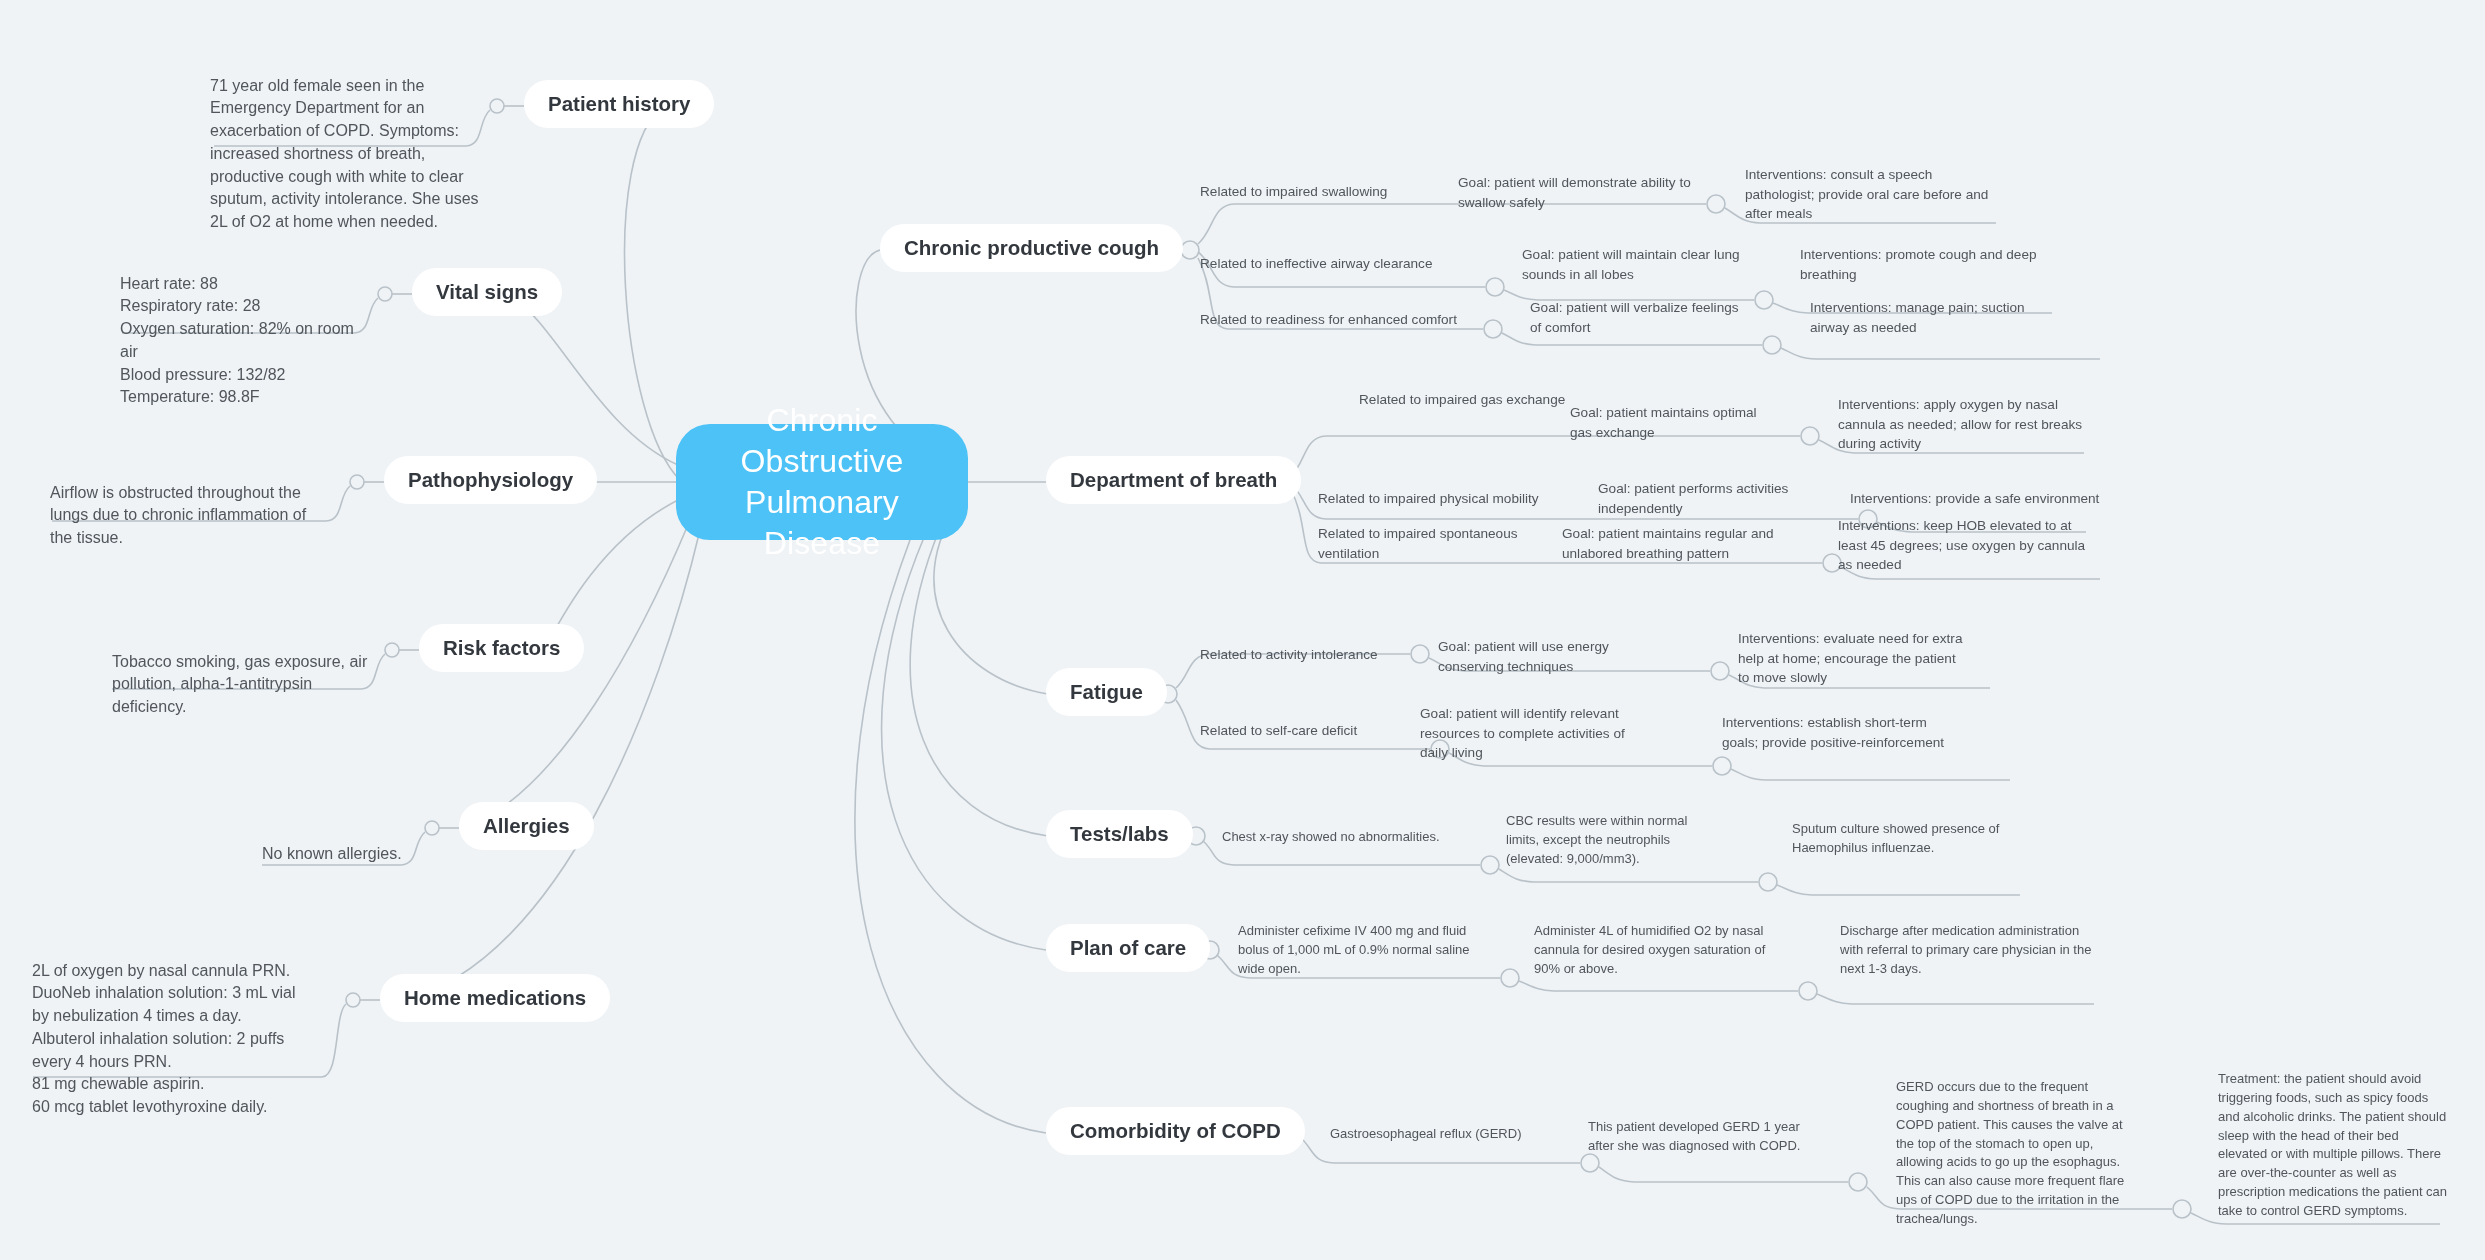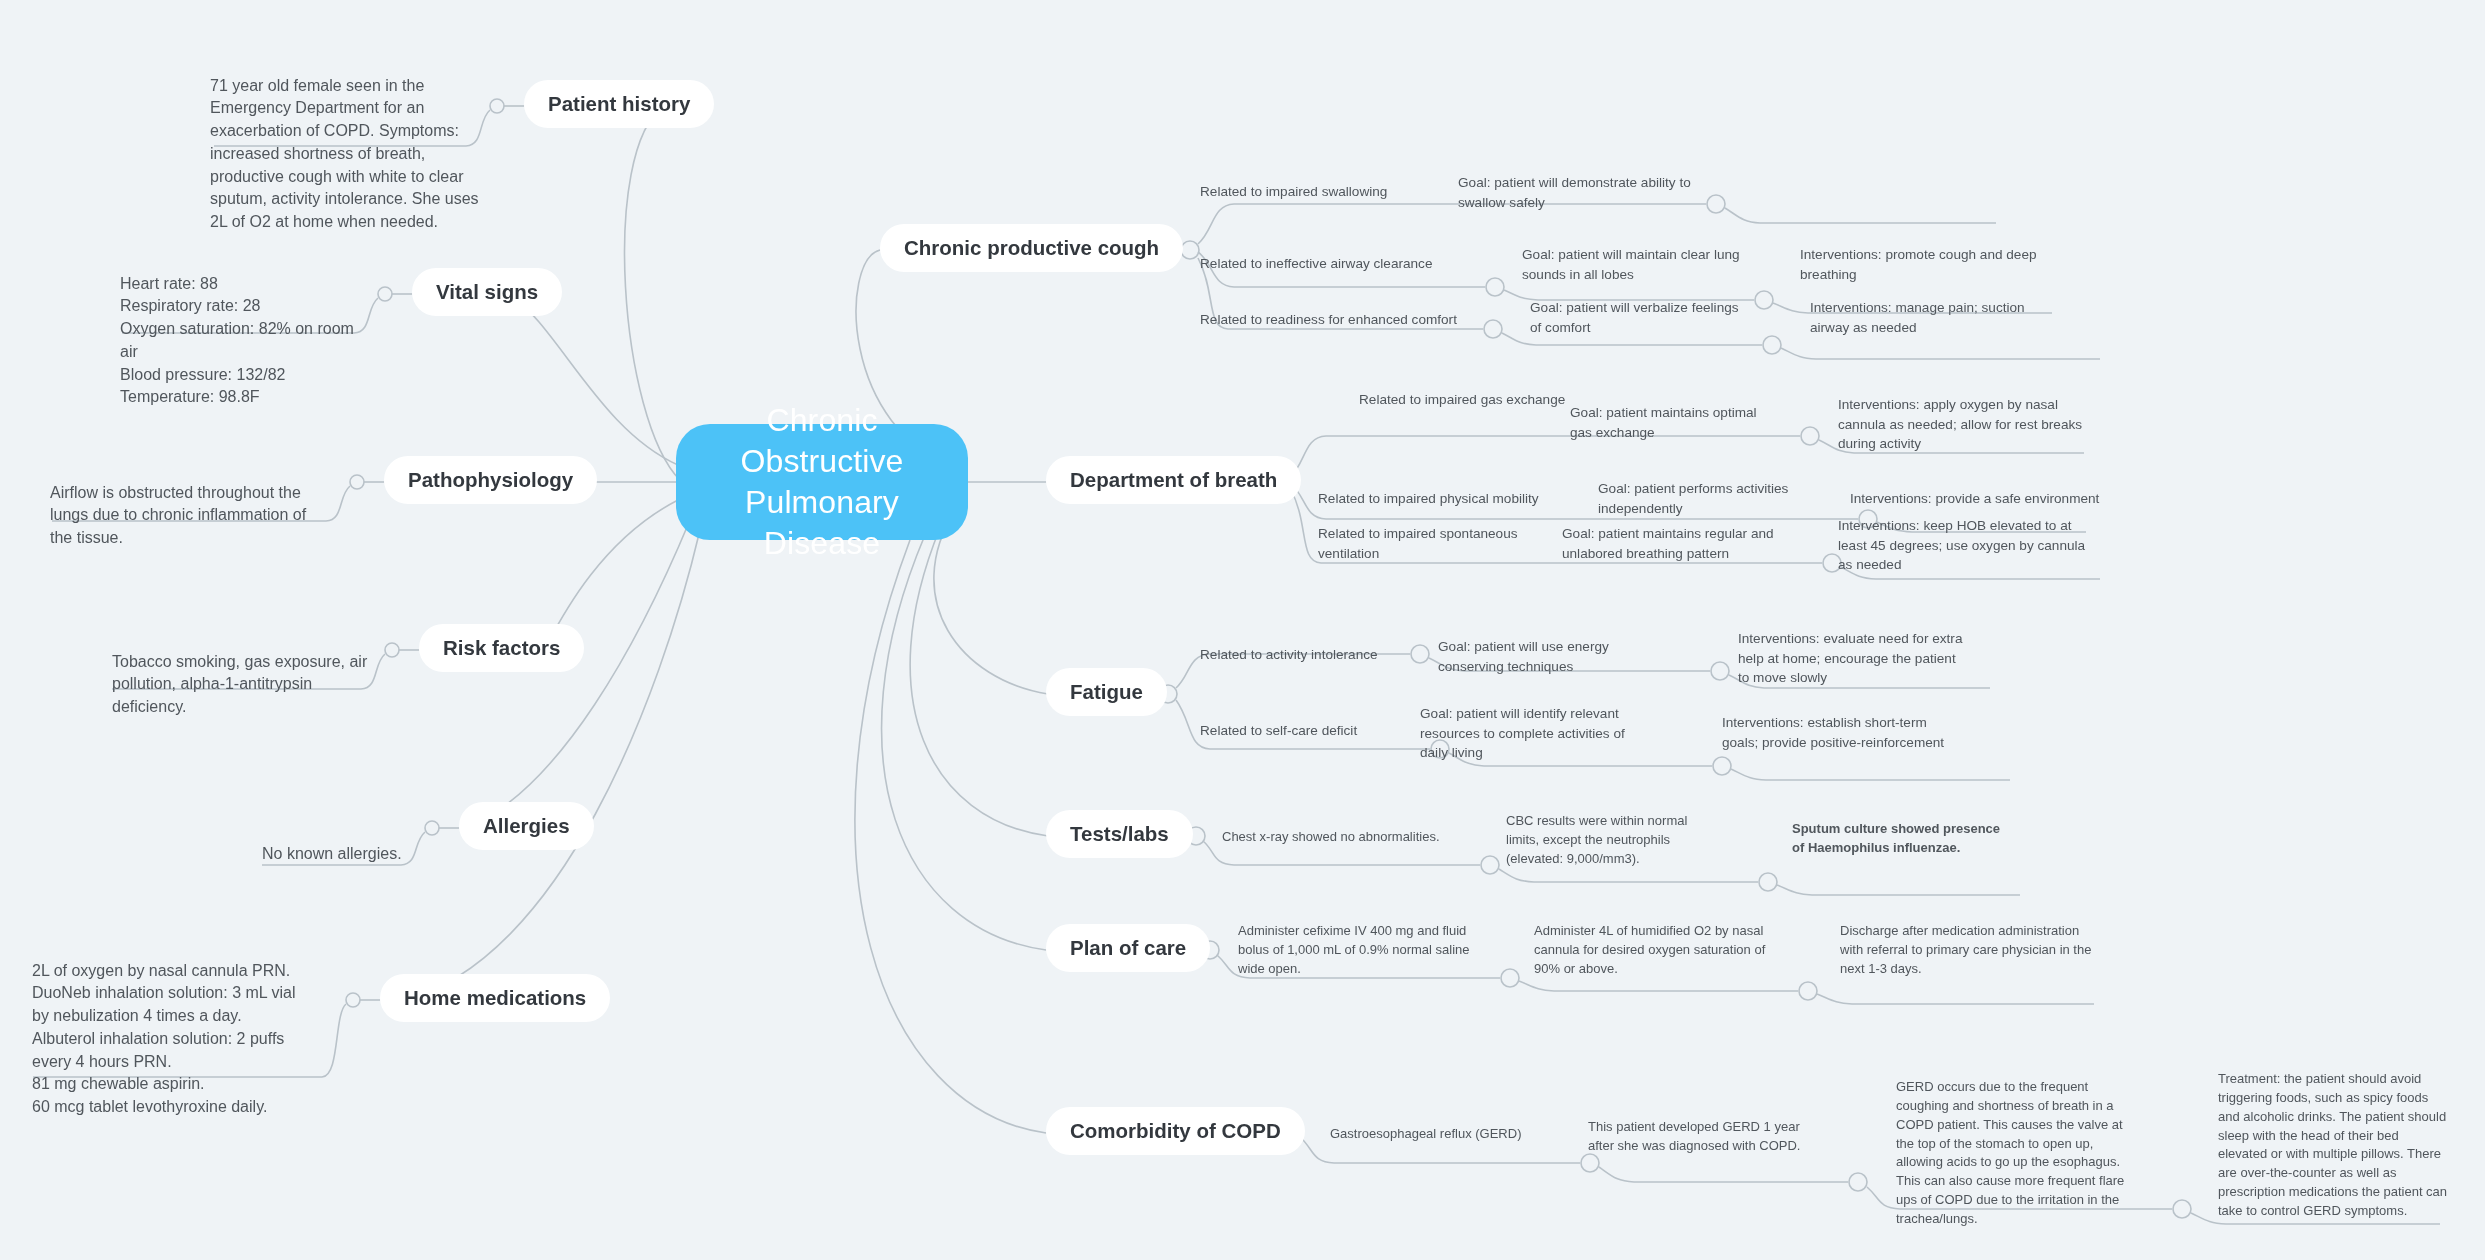--- a/index.html
+++ b/index.html
@@ -218,20 +218,23 @@
 
   <div class="node pill" style="left:880px;top:224px;">
     <span>Chronic productive cough</span>
   </div>
   <div class="node leaf small" style="left:1200px;top:182px;width:240px;">
     <span>Related to impaired swallowing</span>
   </div>
   <div class="node leaf small" style="left:1458px;top:173px;width:250px;">
     <span>Goal: patient will demonstrate ability to swallow safely</span>
   </div>
+  <div class="node leaf small" style="left:1745px;top:165px;width:250px;">
+    <span>Interventions: consult a speech pathologist; provide oral care before and after meals</span>
+  </div>
 
   <div class="node leaf small" style="left:1200px;top:254px;width:250px;">
     <span>Related to ineffective airway clearance</span>
   </div>
   <div class="node leaf small" style="left:1522px;top:245px;width:224px;">
     <span>Goal: patient will maintain clear lung sounds in all lobes</span>
   </div>
   <div class="node leaf small" style="left:1800px;top:245px;width:250px;">
     <span>Interventions: promote cough and deep breathing</span>
   </div>
@@ -304,21 +307,21 @@
 
   <div class="node pill" style="left:1046px;top:810px;">
     <span>Tests/labs</span>
   </div>
   <div class="node leaf tiny" style="left:1222px;top:828px;width:250px;">
     <span>Chest x-ray showed no abnormalities.</span>
   </div>
   <div class="node leaf tiny" style="left:1506px;top:812px;width:200px;">
     <span>CBC results were within normal limits, except the neutrophils (elevated: 9,000/mm3).</span>
   </div>
-  <div class="node leaf tiny" style="left:1792px;top:820px;width:215px;font-weight:bold;">
+  <div class="node leaf tiny" style="left:1792px;top:820px;width:215px;">
     <span>Sputum culture showed presence of Haemophilus influenzae.</span>
   </div>
 
   <div class="node pill" style="left:1046px;top:924px;">
     <span>Plan of care</span>
   </div>
   <div class="node leaf tiny" style="left:1238px;top:922px;width:240px;">
     <span>Administer cefixime IV 400 mg and fluid bolus of 1,000 mL of 0.9% normal saline wide open.</span>
   </div>
   <div class="node leaf tiny" style="left:1534px;top:922px;width:240px;">

